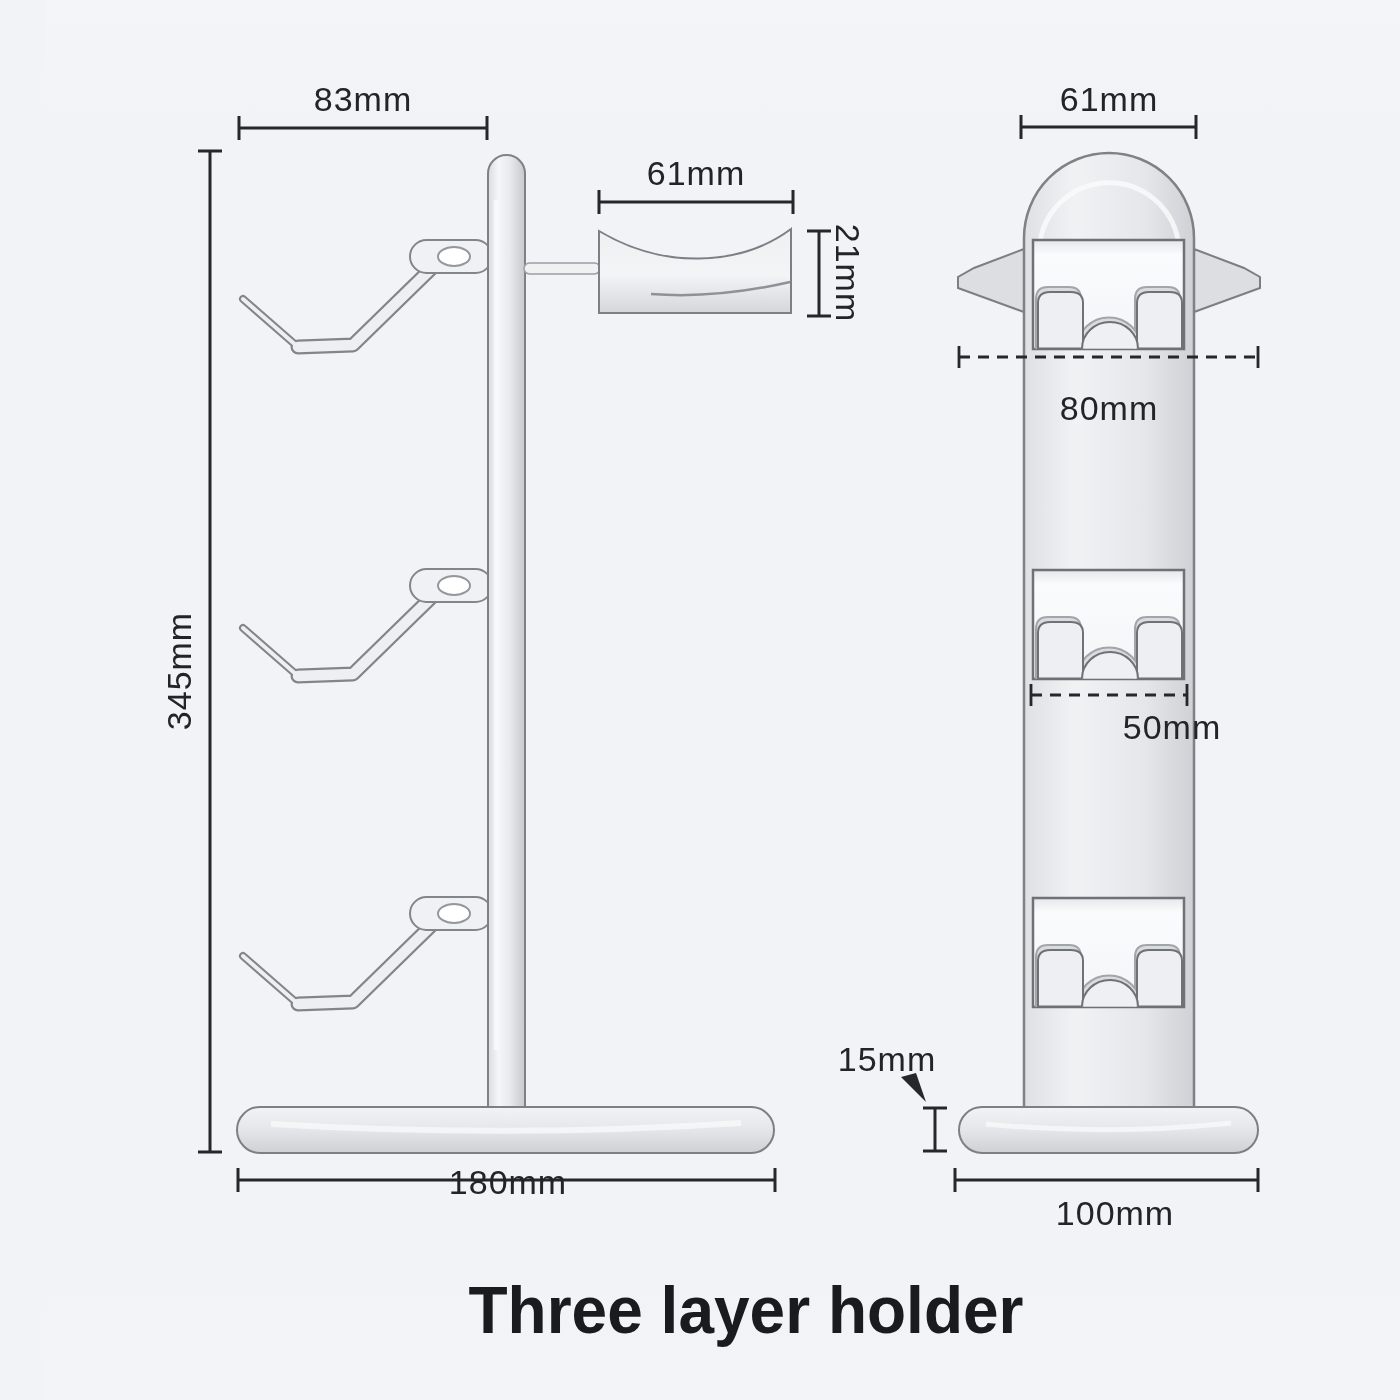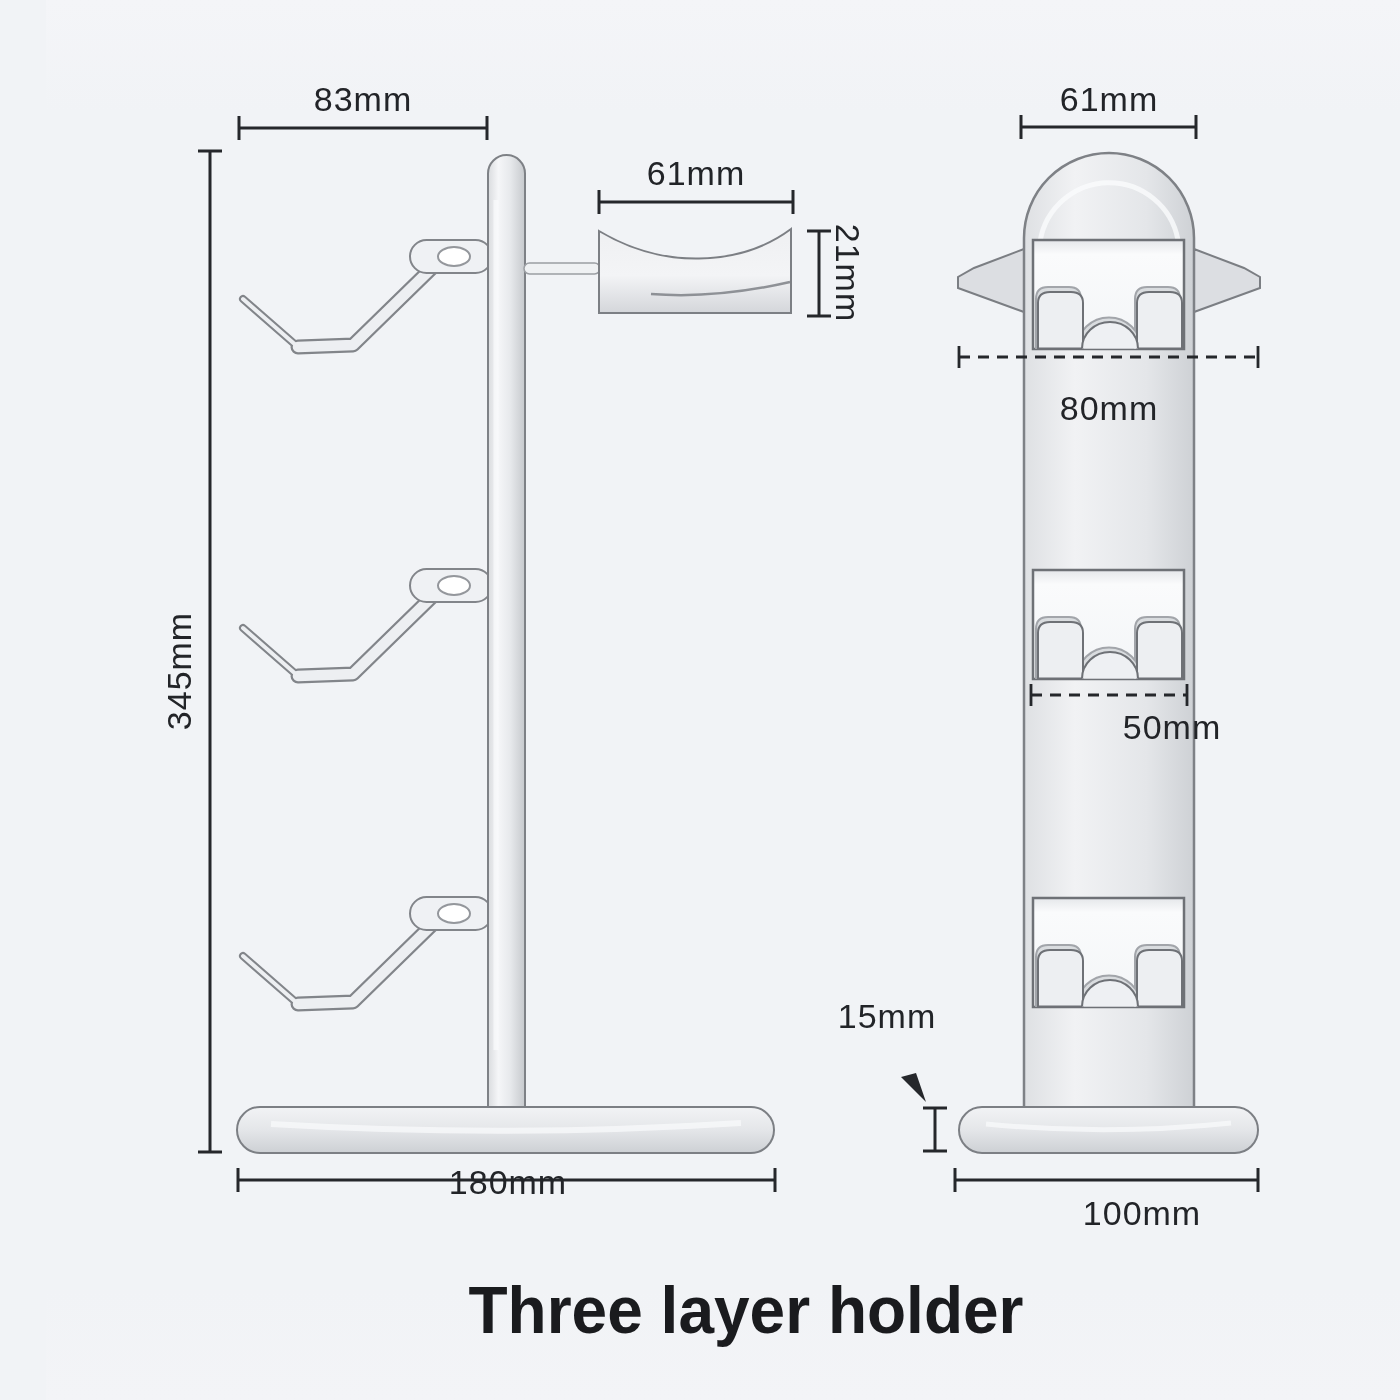--- a/index.html
+++ b/index.html
@@ -187,17 +187,17 @@
 
   <div class="dim-label" style="left:317px;top:99px">83mm</div>
   <div class="dim-label" style="left:650px;top:173px">61mm</div>
   <div class="dim-label rot-cw" style="left:801px;top:273px">21mm</div>
   <div class="dim-label rot-ccw" style="left:133px;top:671px">345mm</div>
   <div class="dim-label" style="left:462px;top:1182px">180mm</div>
 
   <div class="dim-label" style="left:1063px;top:99px">61mm</div>
   <div class="dim-label" style="left:1063px;top:408px">80mm</div>
   <div class="dim-label" style="left:1126px;top:727px">50mm</div>
-  <div class="dim-label" style="left:841px;top:1016px">15mm</div>
-  <div class="dim-label" style="left:1096px;top:1213px">100mm</div>
+  <div class="dim-label" style="left:841px;top:1059px">15mm</div>
+  <div class="dim-label" style="left:1069px;top:1213px">100mm</div>
 
   <div class="page-title" style="left:700px;top:1310px">Three layer holder</div>
 </div>
 
 </body></html>

